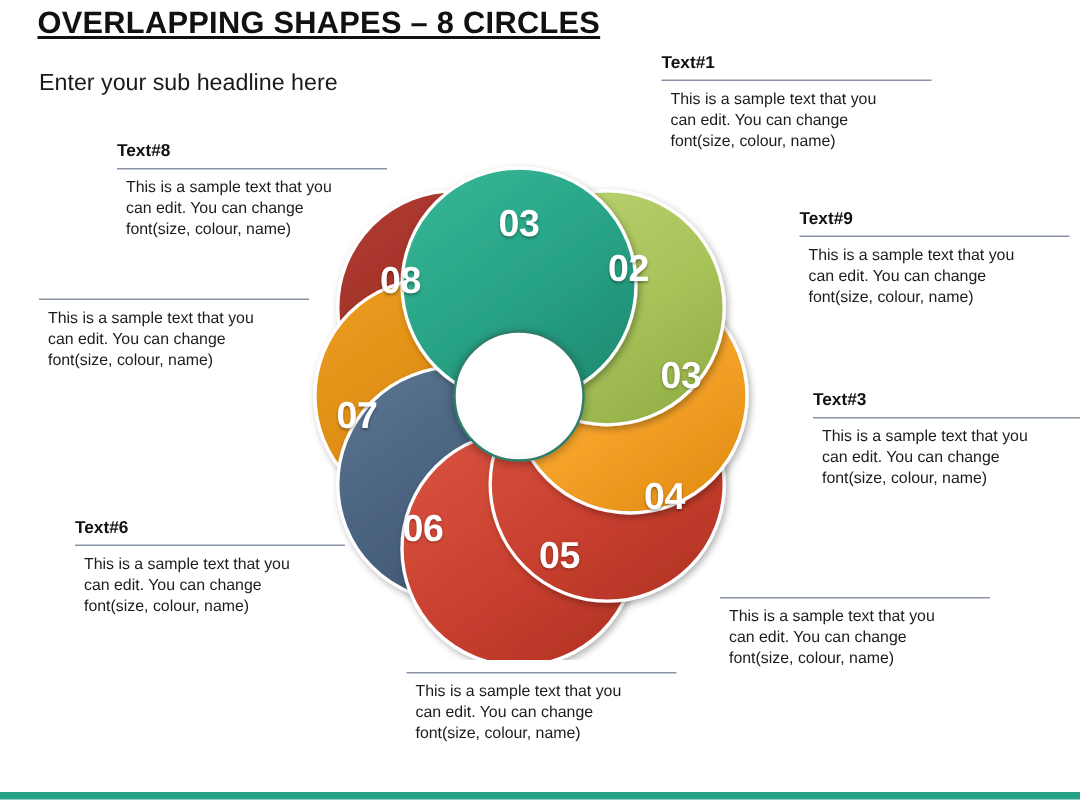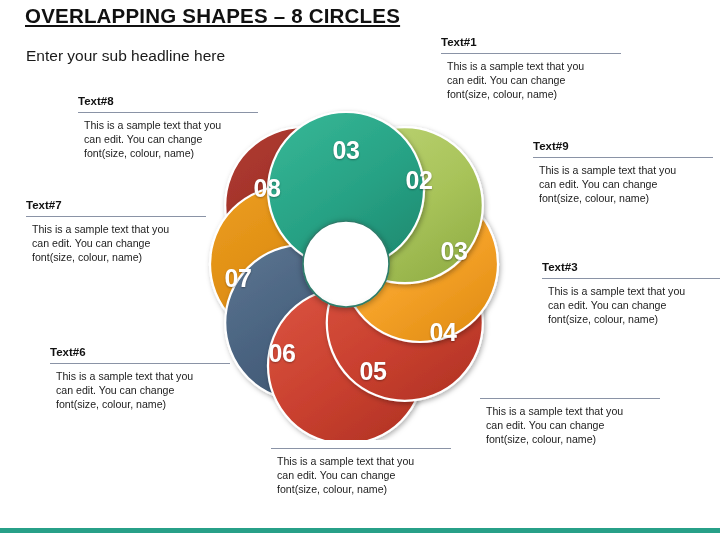--- a/index.html
+++ b/index.html
@@ -256,21 +256,20 @@
   <div class="callout-title">Text#6</div>
   <div class="callout-rule"></div>
   <div class="callout-body">
     <div>This is a sample text that you</div>
     <div>can edit. You can change</div>
     <div>font(size, colour, name)</div>
   </div>
 </div>
 
 <div class="callout" style="left:26px; top:199px;">
-  <div class="callout-title">Text#7</div>
   <div class="callout-rule"></div>
   <div class="callout-body">
     <div>This is a sample text that you</div>
     <div>can edit. You can change</div>
     <div>font(size, colour, name)</div>
   </div>
 </div>
 
 <div class="callout" style="left:78px; top:95px;">
   <div class="callout-title">Text#8</div>

